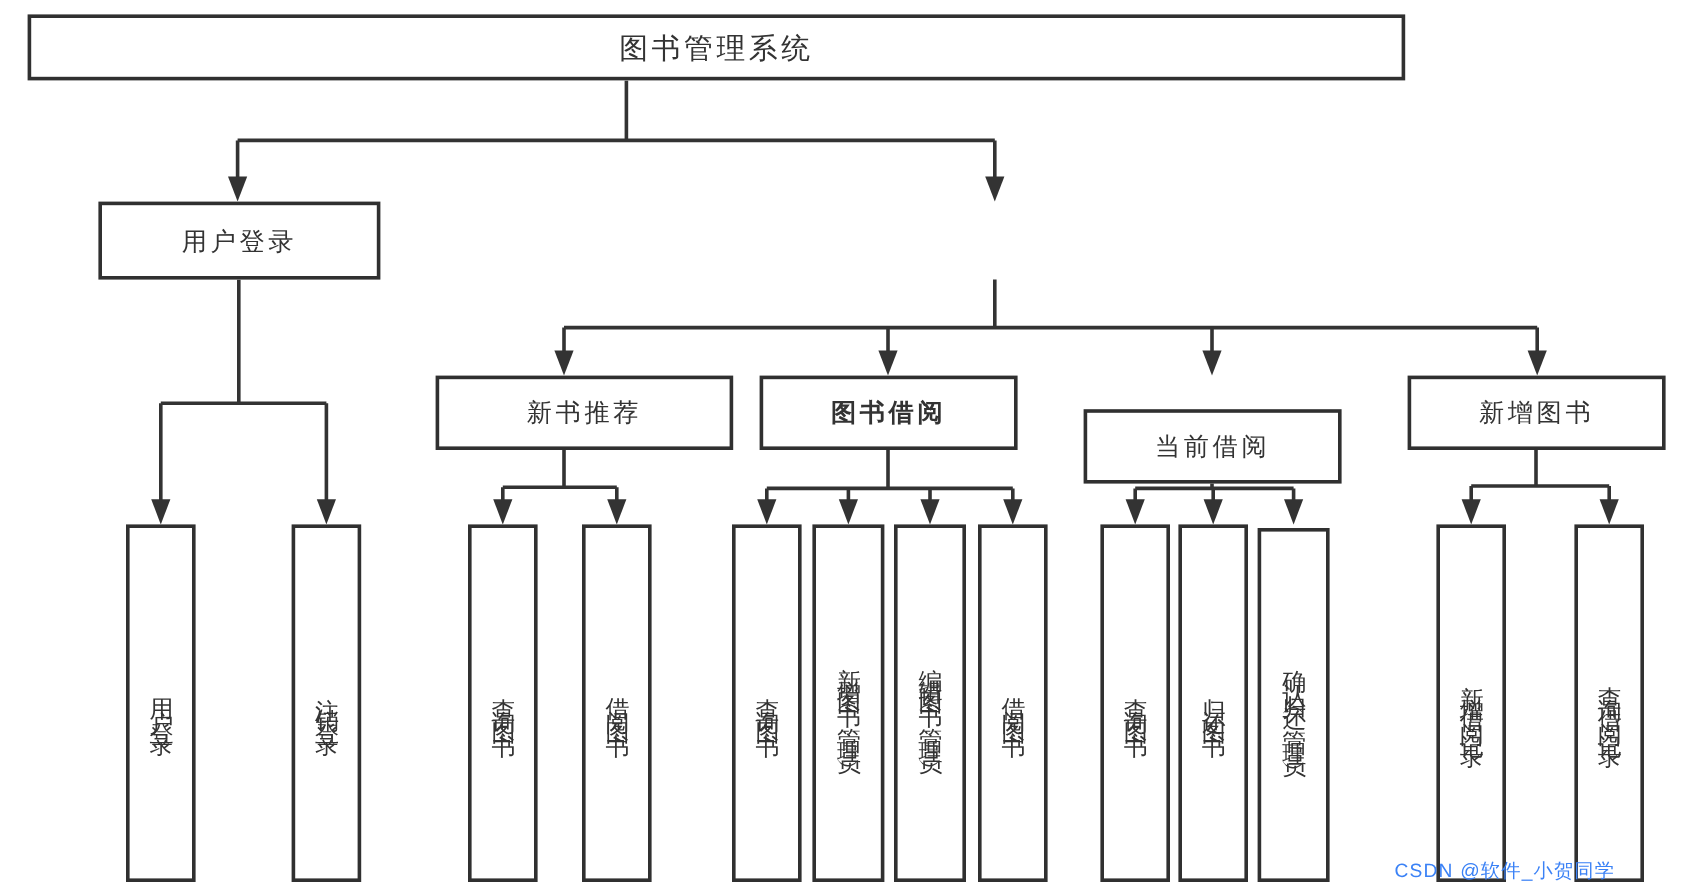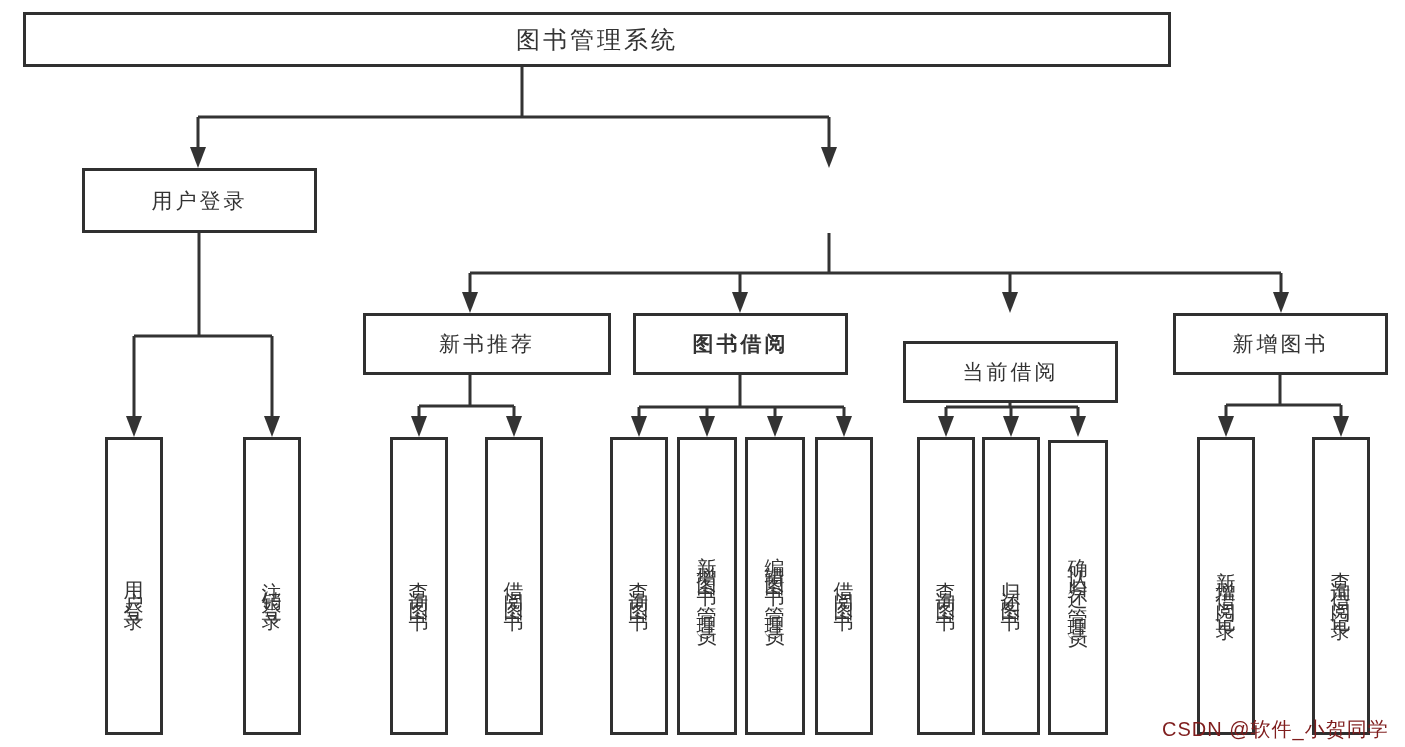--- a/index.html
+++ b/index.html
@@ -53,22 +53,22 @@
     writing-mode: vertical-rl;
     text-orientation: mixed;
     font-size: 20px;
     letter-spacing: 10px;
     line-height: 1;
   }
   .watermark {
     position: absolute;
     left: 1162px;
     top: 716px;
-    font-size: 20px;
-    color: #7f1d1d;
+    font-size: 16px;
+    color: #3b82f6;
     letter-spacing: 1px;
     white-space: nowrap;
   }
 </style>
 </head>
 <body>
 
 <div class="canvas">
 
   <svg class="connectors" viewBox="0 0 1405 747" xmlns="http://www.w3.org/2000/svg">

